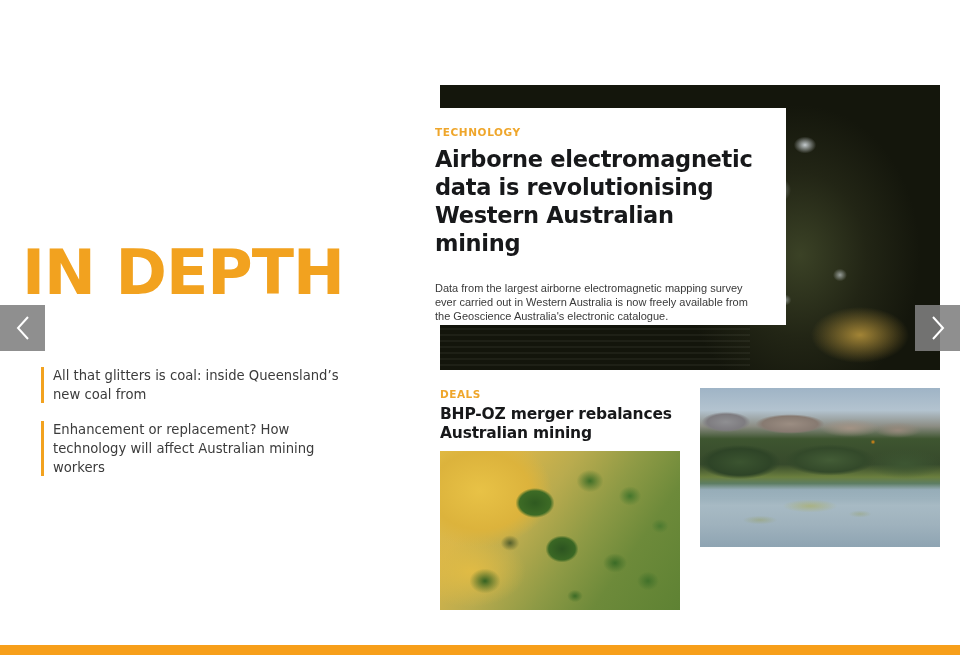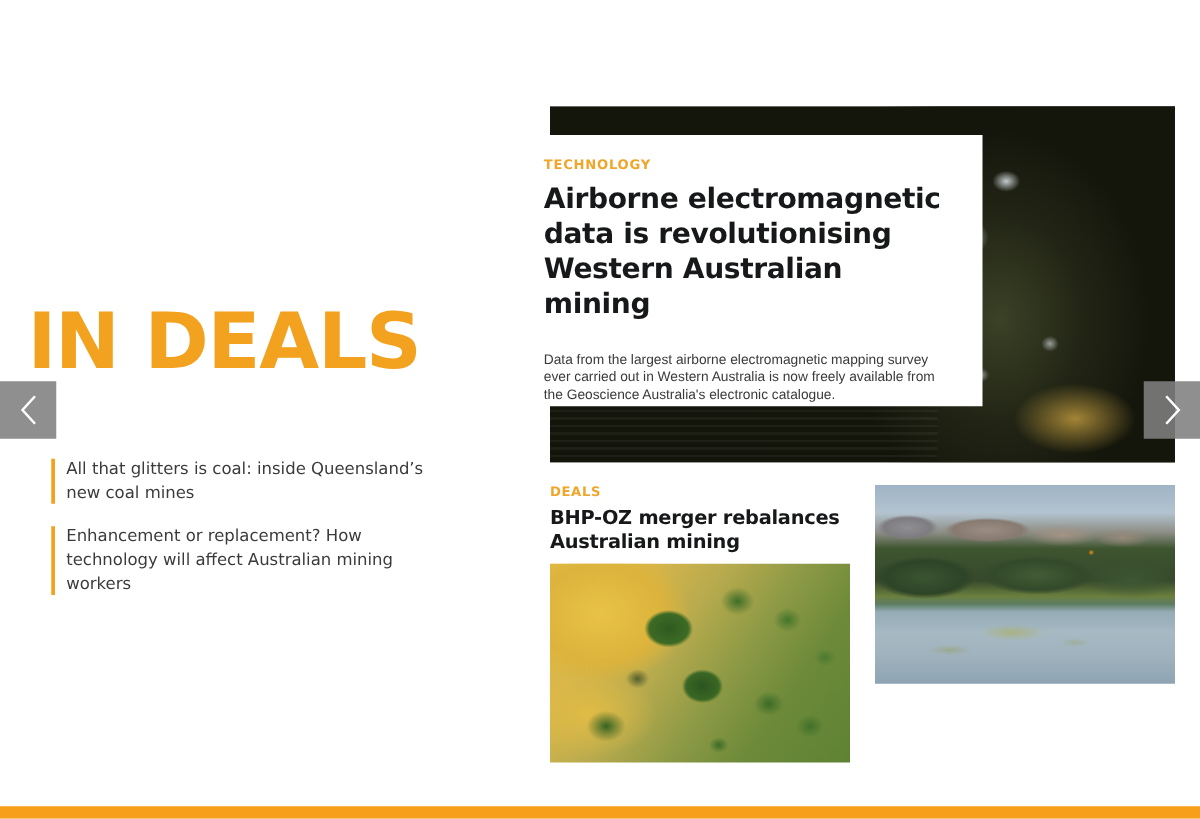--- a/index.html
+++ b/index.html
@@ -268,24 +268,24 @@
     background: #F79F1A;
   }
 </style>
 </head>
 <body>
 
 <div class="stage">
 
   <div class="left-panel">
 
-    <div class="section-title">IN DEALS</div>
+    <div class="section-title">IN DEPTH</div>
 
     <div class="related-list">
-      <div class="related-item">All that glitters is coal: inside Queensland’s new coal mines</div>
+      <div class="related-item">All that glitters is coal: inside Queensland’s new coal from</div>
       <div class="related-item">Enhancement or replacement? How technology will affect Australian mining workers</div>
     </div>
   </div>
 
   <div class="nav-arrow nav-prev">
     <span>
       <svg width="16" height="26" viewBox="0 0 16 26" aria-hidden="true">
         <polyline points="13,2 3,13 13,24" fill="none" stroke="#ffffff" stroke-width="2"></polyline>
       </svg>
     </span>

